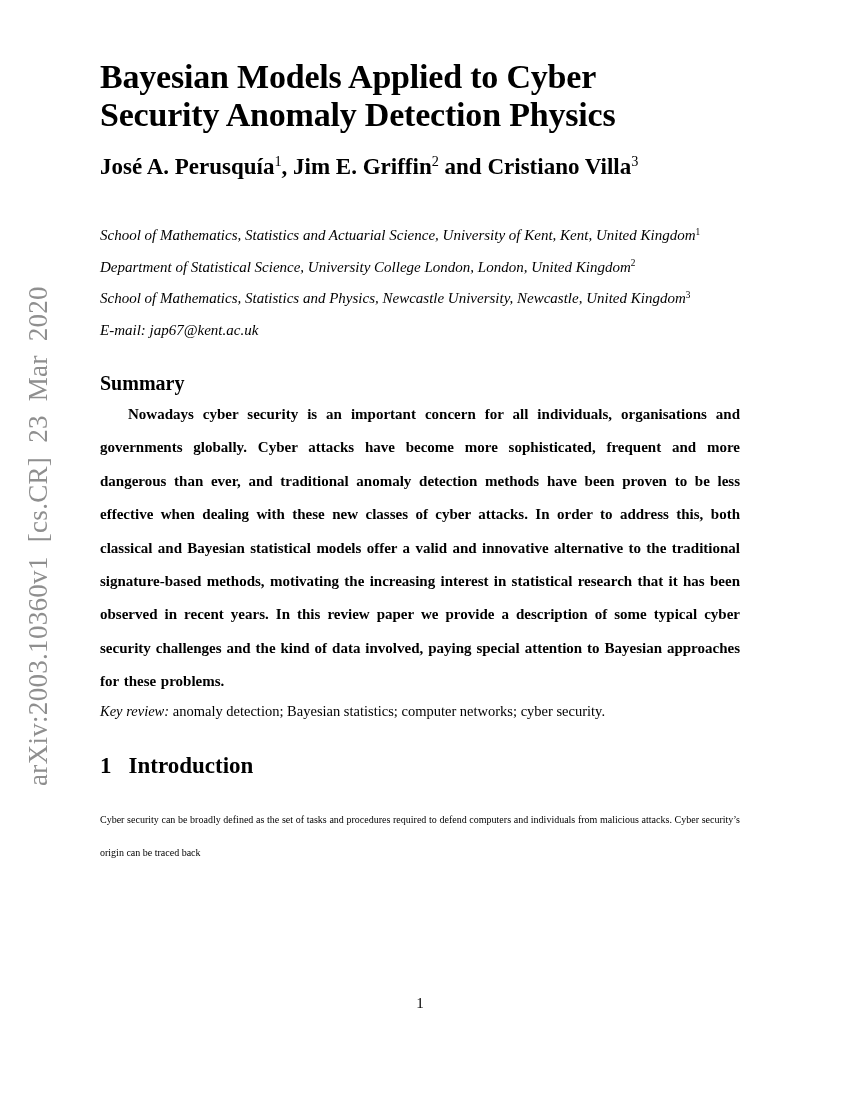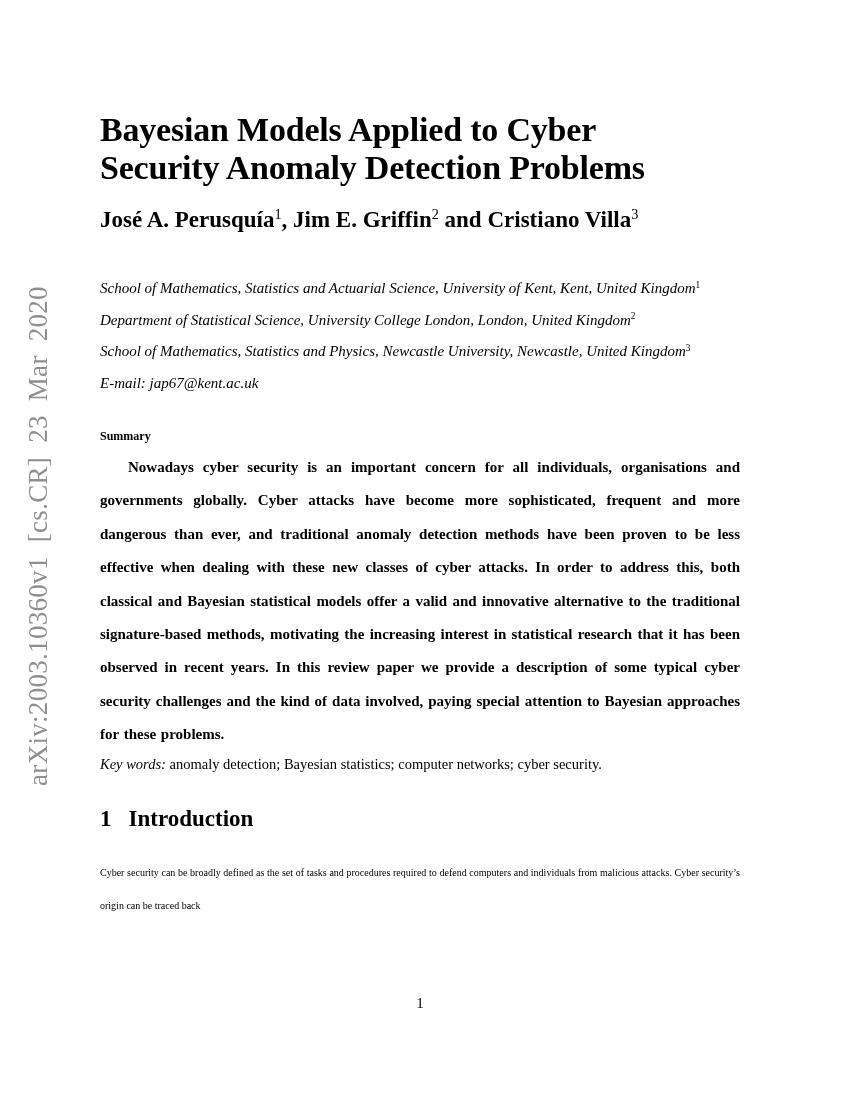--- a/index.html
+++ b/index.html
@@ -25,21 +25,21 @@
     word-spacing: 7px;
     letter-spacing: 0.3px;
   }
   .content {
     position: absolute;
     left: 100px;
     top: 0;
     width: 640px;
   }
   .paper-title {
-    margin-top: 111px;
+    margin-top: 58px;
     font-size: 34px;
     line-height: 38px;
     font-weight: bold;
     letter-spacing: -0.2px;
   }
   .author-line {
     margin-top: 20px;
     font-size: 23px;
     line-height: 26px;
     font-weight: bold;
@@ -55,21 +55,21 @@
   }
   .affiliations { margin-top: 40px; }
   .affiliation-line, .email-line {
     font-style: italic;
     font-size: 15px;
     line-height: 31.5px;
     white-space: nowrap;
   }
   .summary-heading {
     margin-top: 28px;
-    font-size: 12px;
+    font-size: 20px;
     font-weight: bold;
     line-height: 19px;
   }
   .summary-text {
     margin-top: 5px;
     font-size: 15px;
     font-weight: bold;
     line-height: 33.4px;
     text-align: justify;
     text-indent: 28px;
@@ -105,36 +105,36 @@
 </style>
 </head>
 <body>
 
 <div class="page">
 
   <div class="arxiv-watermark">arXiv:2003.10360v1 [cs.CR] 23 Mar 2020</div>
 
   <div class="content">
 
-    <h1 class="paper-title"><span>Bayesian Models Applied to Cyber</span><br><span>Security Anomaly Detection Problems</span></h1>
+    <h1 class="paper-title"><span>Bayesian Models Applied to Cyber</span><br><span>Security Anomaly Detection Physics</span></h1>
 
     <div class="author-line" id="author-line"><span>José A. Perusquía</span><sup>1</sup><span>, </span><span>Jim E. Griffin</span><sup>2</sup><span> and </span><span>Cristiano Villa</span><sup>3</sup></div>
 
     <div class="affiliations" id="affiliations">
         <div class="affiliation-line"><span>School of Mathematics, Statistics and Actuarial Science, University of Kent, Kent, United Kingdom</span><sup>1</sup></div>
         <div class="affiliation-line"><span>Department of Statistical Science, University College London, London, United Kingdom</span><sup>2</sup></div>
         <div class="affiliation-line"><span>School of Mathematics, Statistics and Physics, Newcastle University, Newcastle, United Kingdom</span><sup>3</sup></div>
         <div class="email-line">E-mail: jap67@kent.ac.uk</div>
       </div>
 
     <h2 class="summary-heading">Summary</h2>
 
     <p class="summary-text">Nowadays cyber security is an important concern for all individuals, organisations and governments globally. Cyber attacks have become more sophisticated, frequent and more dangerous than ever, and traditional anomaly detection methods have been proven to be less effective when dealing with these new classes of cyber attacks. In order to address this, both classical and Bayesian statistical models offer a valid and innovative alternative to the traditional signature-based methods, motivating the increasing interest in statistical research that it has been observed in recent years. In this review paper we provide a description of some typical cyber security challenges and the kind of data involved, paying special attention to Bayesian approaches for these problems.</p>
 
-    <p class="keywords-line"><span class="keywords-label">Key words:</span><span> anomaly detection; Bayesian statistics; computer networks; cyber security.</span></p>
+    <p class="keywords-line"><span class="keywords-label">Key review:</span><span> anomaly detection; Bayesian statistics; computer networks; cyber security.</span></p>
 
     <h2 class="section-heading"><span class="section-number">1</span><span class="section-title">Introduction</span></h2>
 
     <p class="body-paragraph">Cyber security can be broadly defined as the set of tasks and procedures required to defend computers and individuals from malicious attacks. Cyber security’s origin can be traced back</p>
 
   </div>
 
   <div class="page-number">1</div>
 
 </div>

